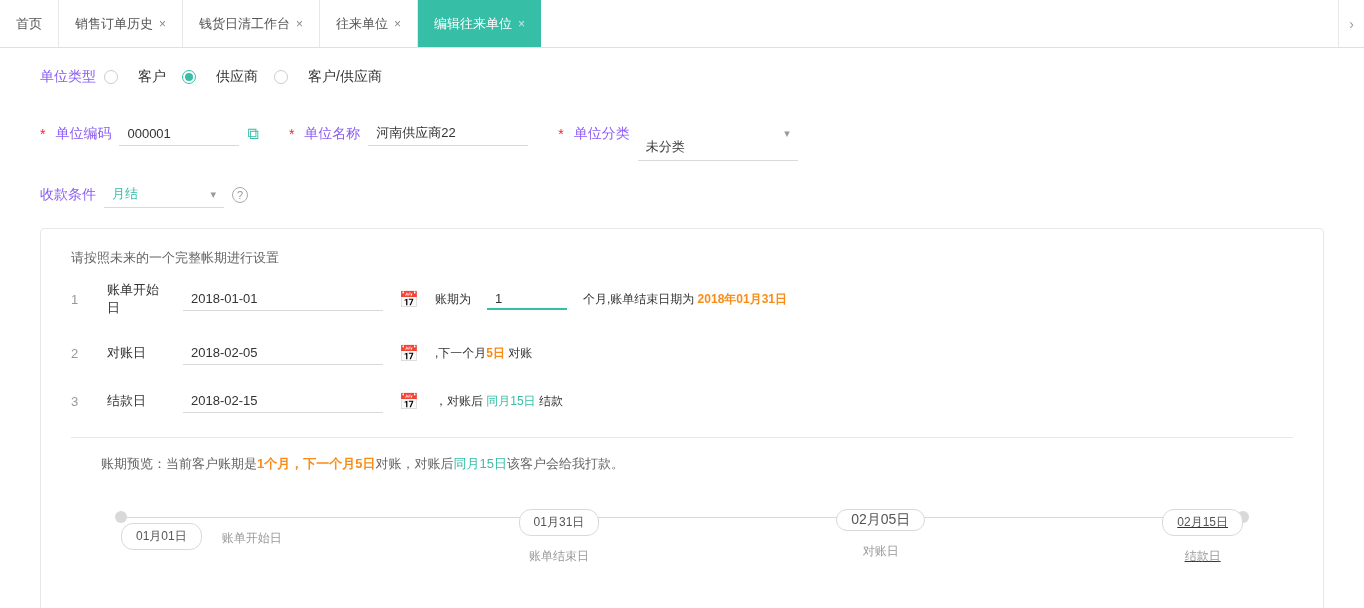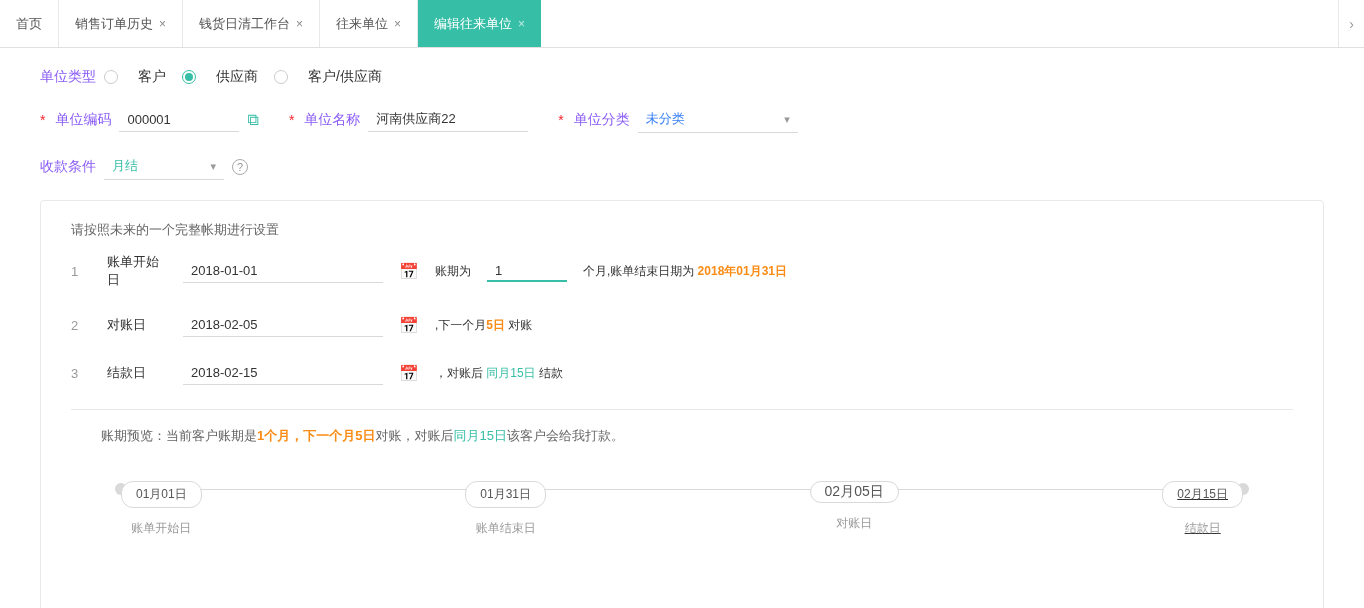--- a/index.html
+++ b/index.html
@@ -276,21 +276,21 @@
     </div>
     <div class="form-group">
       <span class="required-star">*</span>
       <span class="form-label">单位名称</span>
       <input type="text" class="input-field name-field" value="河南供应商22" style="">
     </div>
     <div class="form-group">
       <span class="required-star">*</span>
       <span class="form-label">单位分类</span>
       <div class="select-field" style="min-width:160px;">
-        <span class="select-text" style="color:#3b82f6;">未分类</span>
+        <span class="select-text" style="color:#404040;margin-top:28px;">未分类</span>
         <span class="select-arrow">▾</span>
       </div>
     </div>
   </div>
 
   <div class="form-row">
     <div class="form-group">
       <span class="form-label">收款条件</span>
       <div class="select-field" style="min-width:120px;">
         <span class="select-text">月结</span>
@@ -346,21 +346,21 @@
       <div style="position:relative; padding: 10px 20px 40px 20px;">
 
         <div style="position:absolute; top:18px; left:20px; right:20px; height:1px; background:#d9d9d9;"></div>
 
         <div style="position:absolute; left:14px; top:12px; width:12px; height:12px; border-radius:50%; background:#d9d9d9;"></div>
 
         <div style="position:absolute; right:14px; top:12px; width:12px; height:12px; border-radius:50%; background:#d9d9d9;"></div>
 
         <div style="display:flex; justify-content:space-between; position:relative;">
 
-          <div style="display:flex; flex-direction:column; align-items:center; gap:8px;">
+          <div style="display:flex; flex-direction:row; align-items:center; gap:20px;">
             <div style="border:1px solid #d9d9d9; border-radius:12px; padding:4px 14px; font-size:12px; color:#555; background:#fff; white-space:nowrap;">01月01日</div>
             <div style="font-size:12px; color:#999; margin-top:4px;">账单开始日</div>
           </div>
 
           <div style="display:flex; flex-direction:column; align-items:center; gap:8px;">
             <div style="border:1px solid #d9d9d9; border-radius:12px; padding:4px 14px; font-size:12px; color:#555; background:#fff; white-space:nowrap;">01月31日</div>
             <div style="font-size:12px; color:#999; margin-top:4px;">账单结束日</div>
           </div>
 
           <div style="display:flex; flex-direction:column; align-items:center; gap:8px;">

